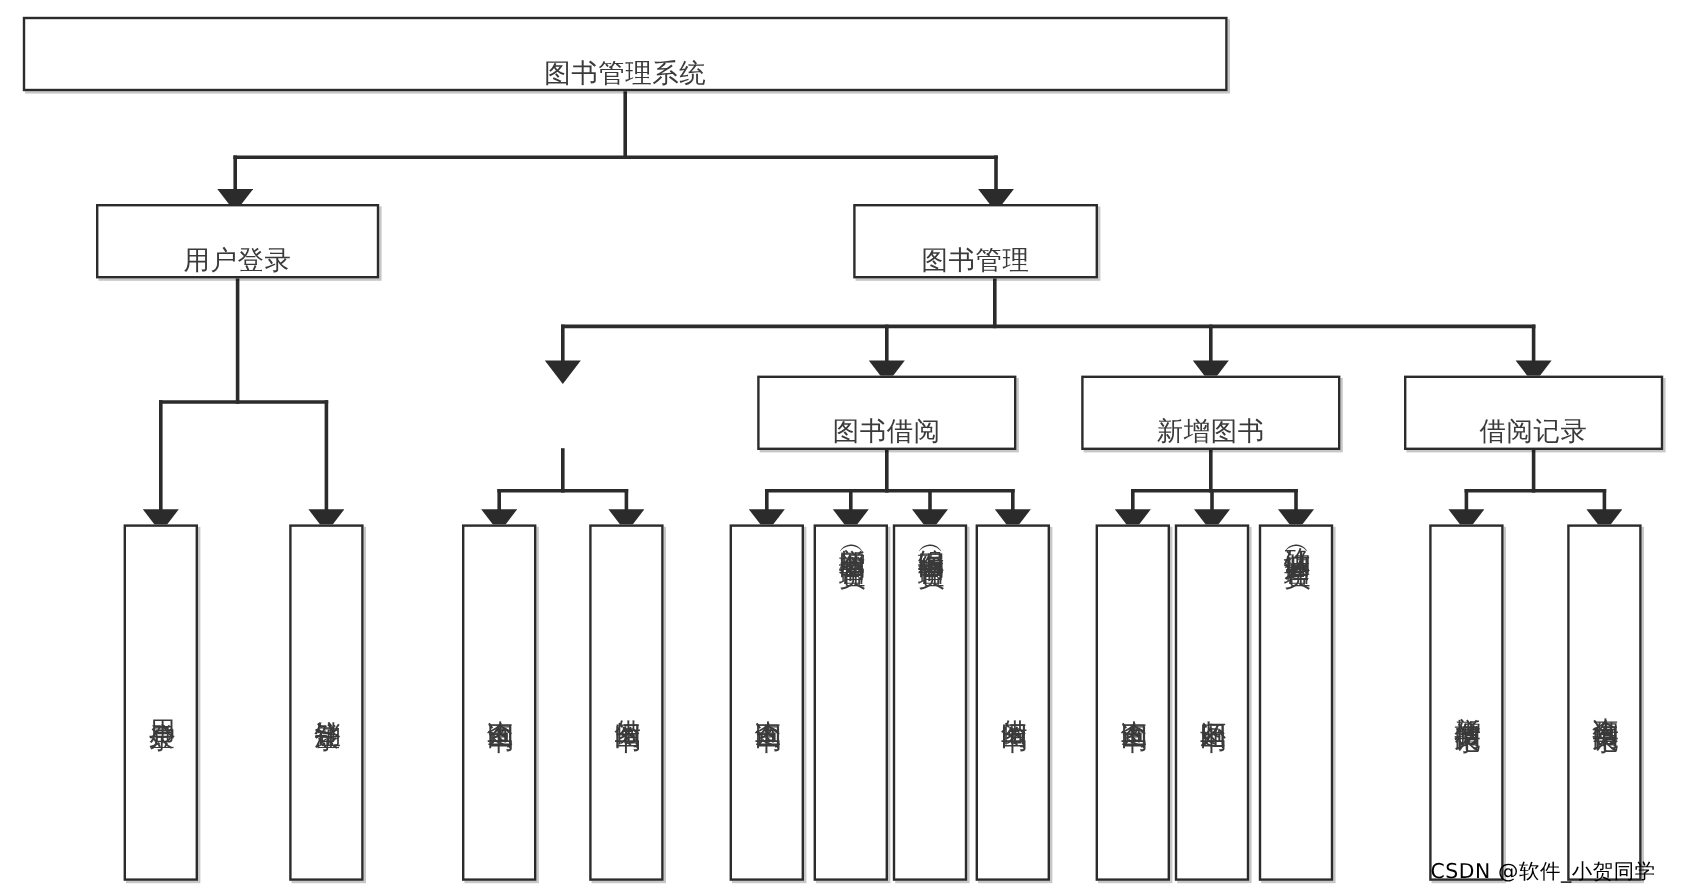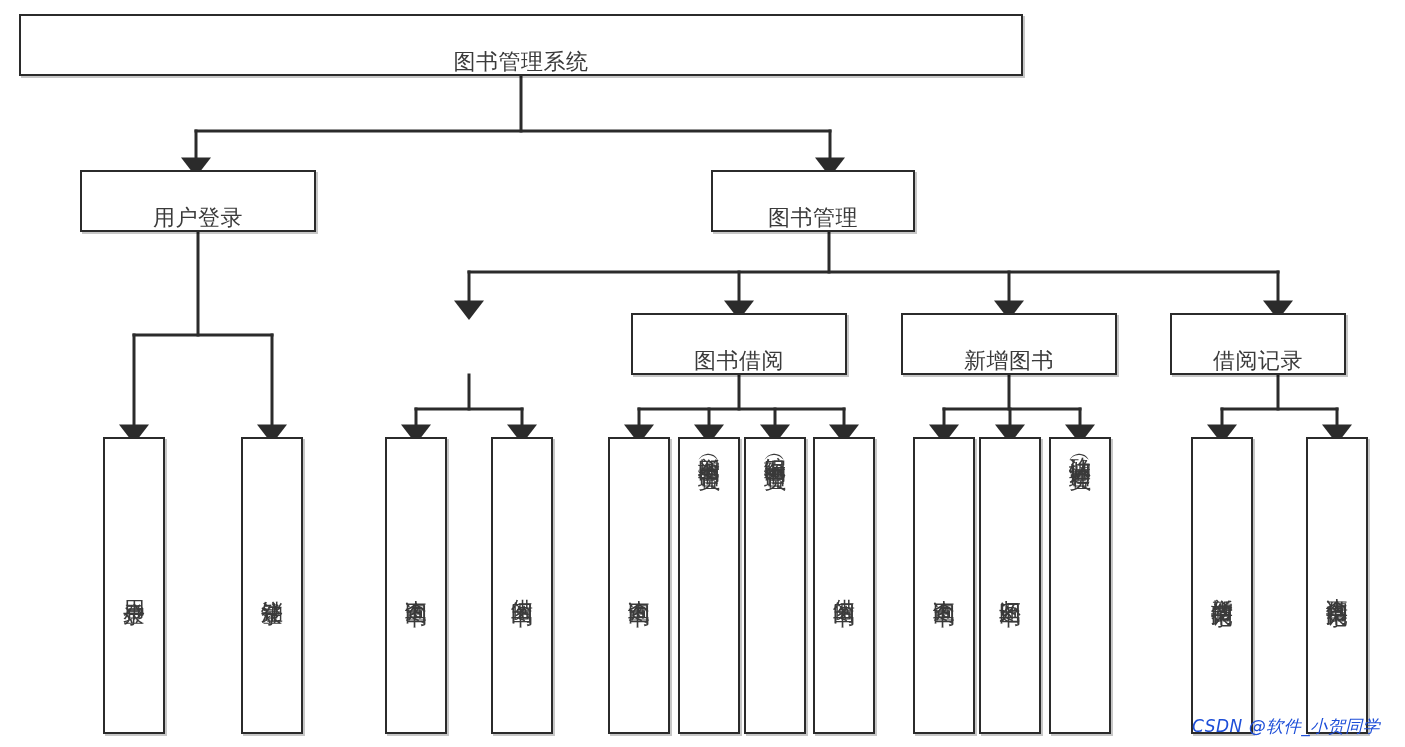--- a/index.html
+++ b/index.html
@@ -64,26 +64,25 @@
     white-space: nowrap;
   }
   .node.vert.centered {
     align-items: center;
   }
   .node.vert.centered .node-label {
     text-align: center;
   }
   #watermark {
     position: absolute;
-    color: #1d4ed8;
+    color: #000000;
     font-size: 17px;
     white-space: nowrap;
     letter-spacing: 0.5px;
     pointer-events: none;
-    font-style: italic;
   }
 </style>
 </head>
 <body>
 
 <div id="diagram-root">
 
   <svg id="diagram-svg" viewBox="0 0 1405 747">
     <defs>
       <marker id="arrowhead" markerWidth="10" markerHeight="12" refX="2.2" refY="5" orient="auto" markerUnits="strokeWidth">
@@ -150,21 +149,21 @@
 
 
   <div class="node horiz" style="left:631px; top:313px; width:216px; height:62px;">
     <span class="node-label">图书借阅</span>
   </div>
 
   <div class="node horiz" style="left:901px; top:313px; width:216px; height:62px;">
     <span class="node-label">新增图书</span>
   </div>
 
-  <div class="node horiz" style="left:1170px; top:313px; width:176px; height:62px;">
+  <div class="node horiz" style="left:1170px; top:313px; width:216px; height:62px;">
     <span class="node-label">借阅记录</span>
   </div>
 
   <div class="node vert centered" style="left:103px; top:437px; width:62px; height:297px;">
     <span class="node-label">用户登录</span>
   </div>
 
   <div class="node vert centered" style="left:241px; top:437px; width:62px; height:297px;">
     <span class="node-label">注销登录</span>
   </div>

